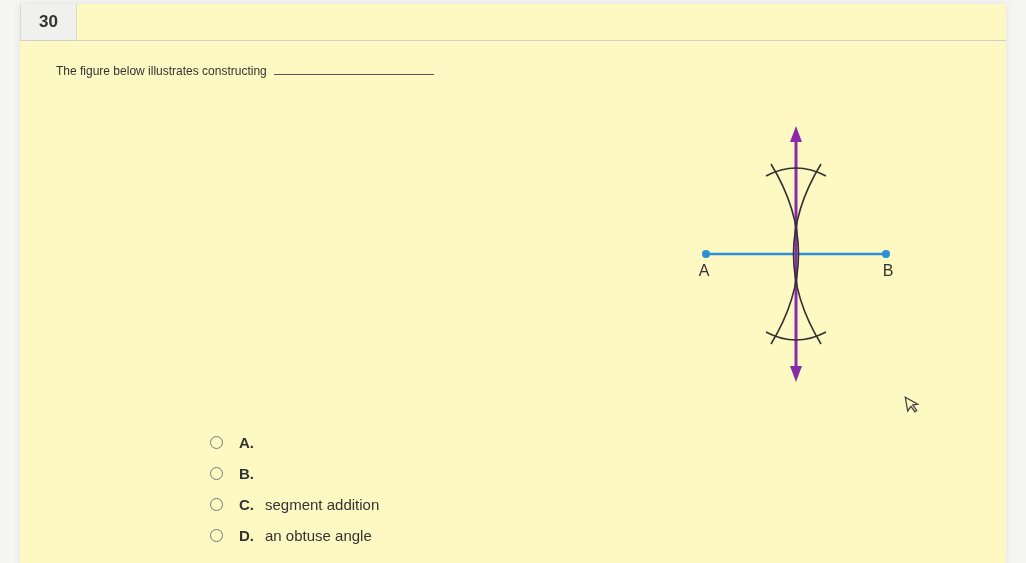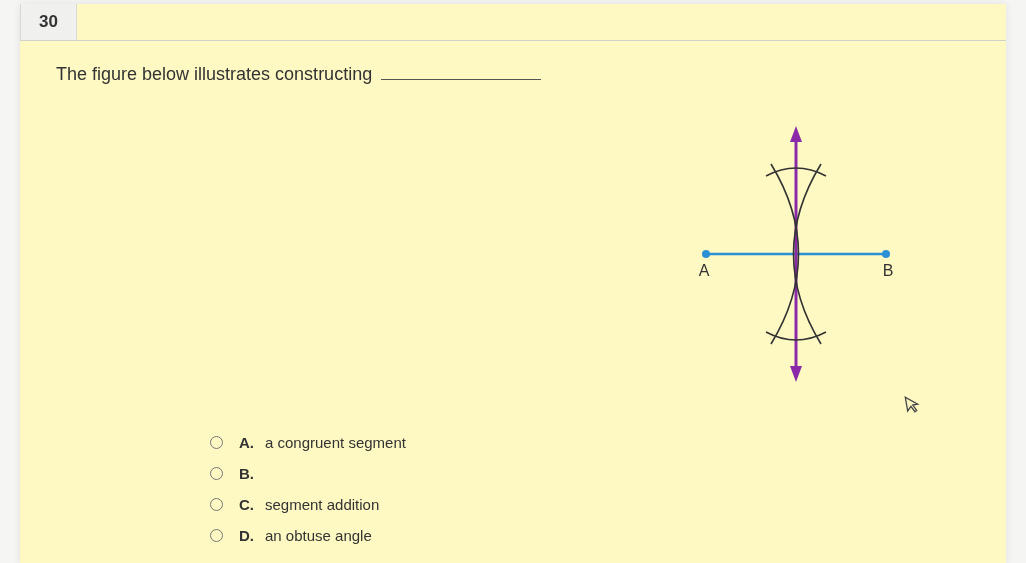--- a/index.html
+++ b/index.html
@@ -39,21 +39,21 @@
       top: 36px;
       left: 0;
       right: 0;
       height: 1px;
       background: #d0d0ce;
     }
     .question-text {
       position: absolute;
       top: 60px;
       left: 36px;
-      font-size: 18px;
+      font-size: 12px;
       color: #333;
     }
     .blank-line {
       display: inline-block;
       border-bottom: 1px solid #555;
       width: 160px;
       vertical-align: baseline;
       margin-left: 4px;
     }
     .figure-area {
@@ -146,21 +146,20 @@
   <div class="cursor-icon">
     <svg width="16" height="20" viewBox="0 0 16 20">
       <path d="M 2 2 L 2 16 L 6 12 L 9 18 L 11 17 L 8 11 L 13 11 Z" fill="none" stroke="#444" stroke-width="1.3"></path>
     </svg>
   </div>
 
   <div class="options-list">
     <div class="option-row">
       <span class="radio-circle"></span>
       <span class="option-letter">A.</span>
-      <span class="option-text">a congruent segment</span>
     </div>
     <div class="option-row">
       <span class="radio-circle"></span>
       <span class="option-letter">B.</span>
     </div>
     <div class="option-row">
       <span class="radio-circle"></span>
       <span class="option-letter">C.</span>
       <span class="option-text">segment addition</span>
     </div>

